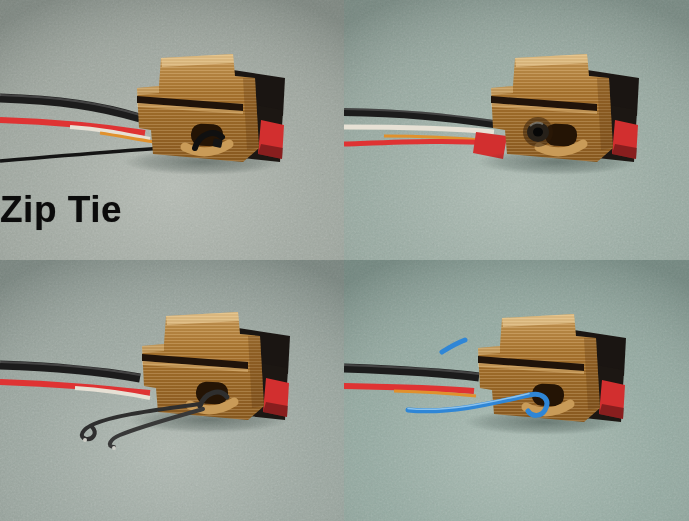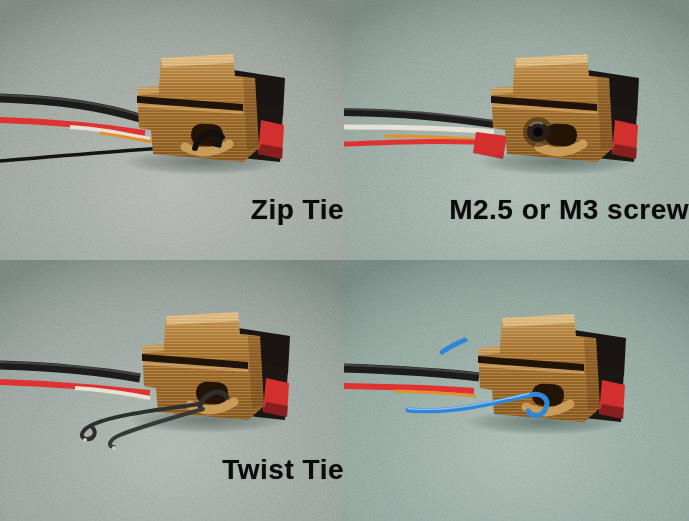--- a/index.html
+++ b/index.html
@@ -10,22 +10,22 @@
     grid-template-columns:344px 345px;
     grid-template-rows:260px 261px;
     overflow:hidden;
     font-family:"Liberation Sans","DejaVu Sans",sans-serif;
     position:relative;
   }
   .panel{position:relative;margin:0;padding:0;overflow:hidden;}
   .photo{display:block;width:100%;height:100%;}
   .caption{
     position:absolute;left:0;right:0;top:193px;
-    text-align:right;
-    font-size:28px;font-weight:bold;
+    text-align:left;
+    font-size:37px;font-weight:bold;
     line-height:34px;
     color:var(--caption-color,#0b0b0b);
     letter-spacing:0.5px;
     text-shadow:0 0 1px rgba(0,0,0,0.35);
     pointer-events:none;
   }
   .defs-holder{position:absolute;width:0;height:0;overflow:hidden;}
 </style>
 </head>
 <body>
@@ -114,21 +114,20 @@
       <g transform="translate(125,52)">
           <use href="#connector"></use>
         </g>
       <g>
         <circle cx="194" cy="132" r="15" fill="rgba(45,25,8,0.5)"></circle>
         <ellipse cx="194" cy="132" rx="11" ry="10" fill="#262019"></ellipse>
         <ellipse cx="194" cy="132" rx="5" ry="4.5" fill="#070707"></ellipse>
         <path d="M186,126 A10,9 0 0 1 199,124" stroke="rgba(220,220,210,0.4)" stroke-width="2" fill="none"></path>
       </g>
     </svg>
-    <figcaption class="caption">M2.5 or M3 screw</figcaption>
   </figure>
 
   <figure class="panel">
     <svg class="photo" viewBox="0 0 344 261">
       <rect width="344" height="261" style="fill:var(--bg-bottom-left,#94a19a)"></rect>
       <rect width="344" height="261" filter="url(#speckle)" opacity="0.55"></rect>
       <rect width="344" height="261" fill="url(#lightGrad)"></rect>
       <path d="M0,105 C60,107 100,111 140,118" style="stroke:var(--wire-black,#1c1c1c)" stroke-width="9" fill="none"></path>
       <path d="M0,102 C60,104 100,108 140,115" stroke="rgba(255,255,255,0.18)" stroke-width="2" fill="none"></path>
       <path d="M0,122 C60,124 100,128 150,133" style="stroke:var(--wire-red,#df3333)" stroke-width="6" fill="none"></path>
@@ -137,21 +136,20 @@
           <use href="#connector"></use>
         </g>
       <g>
         <path d="M200,146 C205,132 220,128 227,137" style="stroke:var(--twist-tie-gray,#2e2e2e)" stroke-width="5" fill="none" stroke-linecap="round"></path>
         <path d="M200,144 C158,150 118,154 94,164 C82,169 78,177 86,179 C93,180 98,173 92,167" style="stroke:var(--twist-tie-gray,#2e2e2e)" stroke-width="4" fill="none" stroke-linecap="round"></path>
         <path d="M203,149 C172,158 142,166 120,175 C110,179 106,187 114,187" stroke="#383838" stroke-width="4" fill="none" stroke-linecap="round"></path>
         <circle cx="85" cy="180" r="2" fill="#cfcfc8"></circle>
         <circle cx="114" cy="188" r="2" fill="#cfcfc8"></circle>
       </g>
     </svg>
-    <figcaption class="caption">Twist Tie</figcaption>
   </figure>
 
   <figure class="panel">
     <svg class="photo" viewBox="0 0 345 261">
       <rect width="345" height="261" style="fill:var(--bg-bottom-right,#8ca49b)"></rect>
       <rect width="345" height="261" filter="url(#speckle)" opacity="0.5"></rect>
       <rect width="345" height="261" fill="url(#lightGrad)"></rect>
       <path d="M0,108 C55,110 95,112 135,117" style="stroke:var(--wire-black,#1c1c1c)" stroke-width="9" fill="none"></path>
       <path d="M0,105 C55,107 95,109 135,114" stroke="rgba(255,255,255,0.18)" stroke-width="2" fill="none"></path>
       <path d="M0,126 C55,127 95,128 130,131" style="stroke:var(--wire-red,#df3333)" stroke-width="6" fill="none"></path>

